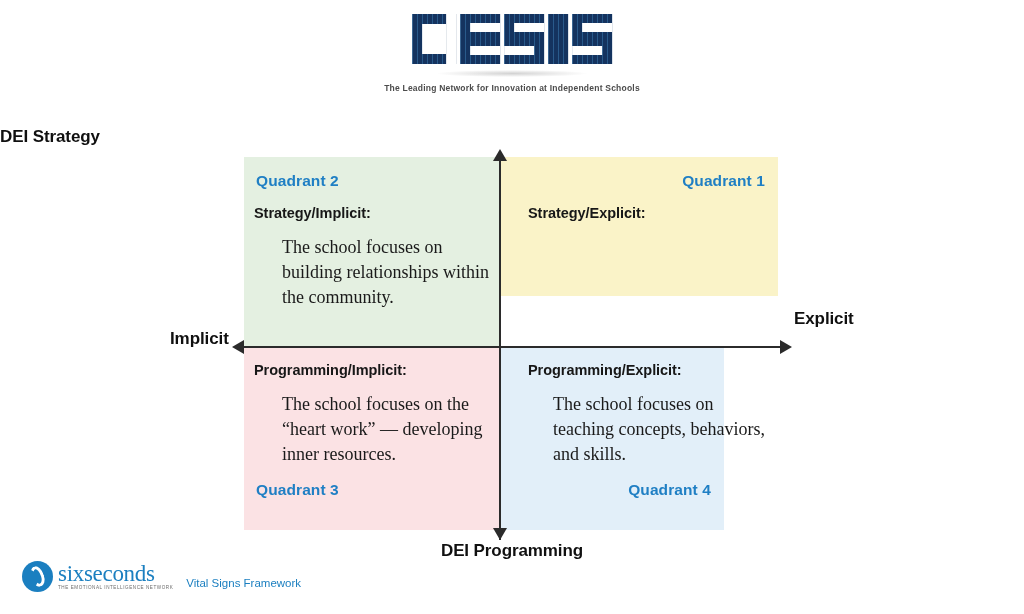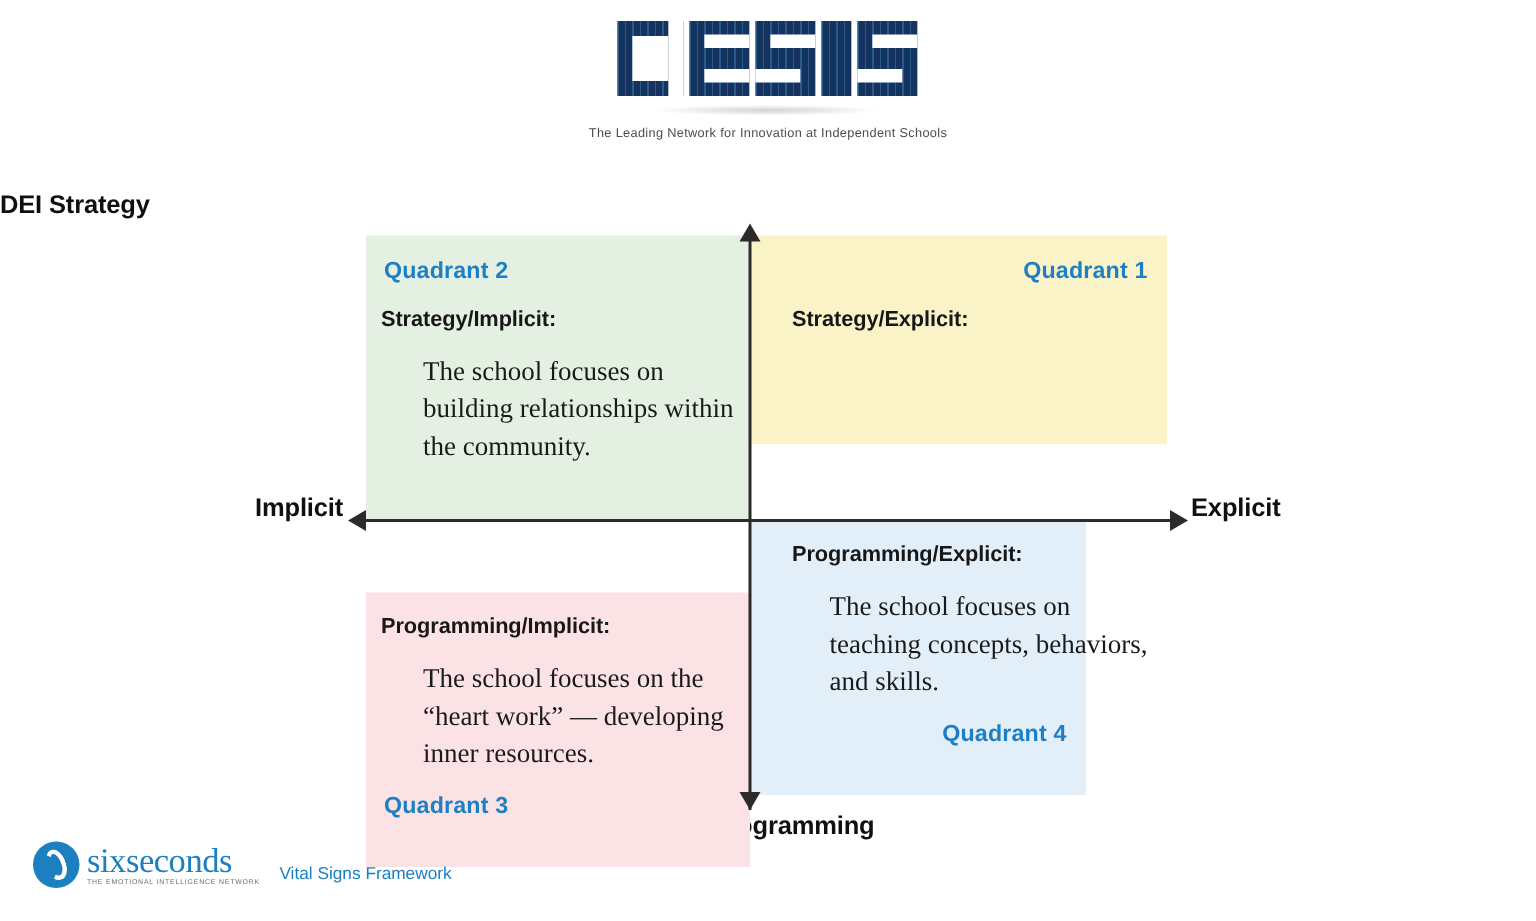--- a/index.html
+++ b/index.html
@@ -99,38 +99,39 @@
     border-radius: 50%;
     background: radial-gradient(ellipse at center, rgba(120,120,120,.33) 0%, rgba(255,255,255,0) 72%);
   }
   #desis-tagline {
     margin-top: 6px;
     font-size: 8.5px;
     color: #4c4c4c;
     letter-spacing: .22px;
     white-space: nowrap;
     font-family: "Liberation Sans", sans-serif;
+    font-weight: bold;
   }
 
   
   #matrix {
     position: absolute;
     left: 244px;
     top: 157px;
     width: 534px;
     height: 373px;
   }
   .quadrant {
     position: absolute;
     box-sizing: border-box;
     padding: 16px;
   }
   #q2 { left: 0;     top: 0;     width: 256px; height: 190px; background: #e4f0e1; }
   #q1 { left: 256px; top: 0;     width: 278px; height: 139px; background: #faf3c8; }
-  #q3 { left: 0;     top: 190px; width: 256px; height: 183px; background: #fbe2e4; margin-top: 48px; }
+  #q3 { left: 0;     top: 190px; width: 256px; height: 183px; background: #fbe2e4; }
   #q4 { left: 256px; top: 190px; width: 224px; height: 183px; background: #e2eff9; }
 
   .q-label {
     color: #1f7fc4;
     font-size: 15.5px;
     font-weight: bold;
     letter-spacing: .1px;
   }
   .q-heading {
     color: #171717;
@@ -212,21 +213,21 @@
     position: absolute;
     color: #101010;
     font-size: 17px;
     font-weight: bold;
     letter-spacing: -.1px;
     white-space: nowrap;
   }
   #label-top    { left: 0; right: 0; top: 127px; text-align: left; }
   #label-bottom { left: 0; right: 0; top: 541px; text-align: center; }
   #label-left   { left: 170px; top: 329px; }
-  #label-right  { left: 794px; top: 329px; }
+  #label-right  { left: 794px; top: 309px; }
 
   
   #footer {
     position: absolute;
     left: 22px;
     top: 561px;
     display: flex;
     align-items: center;
   }
   #ss-mark {

